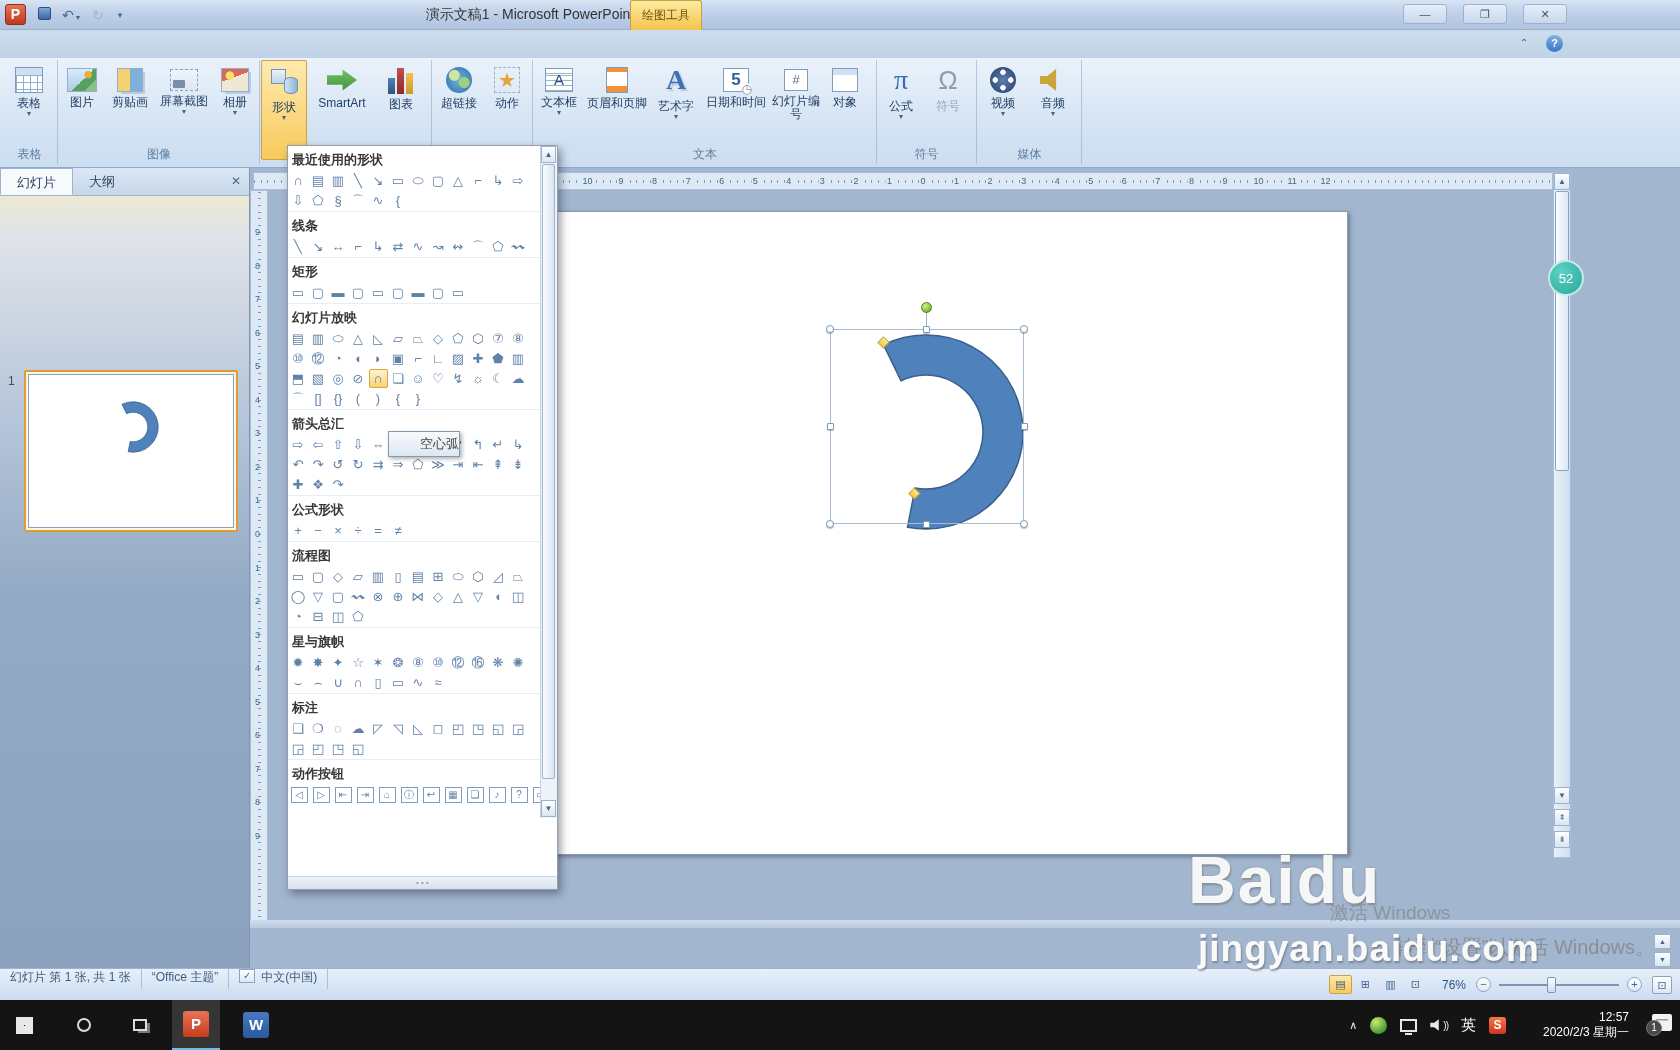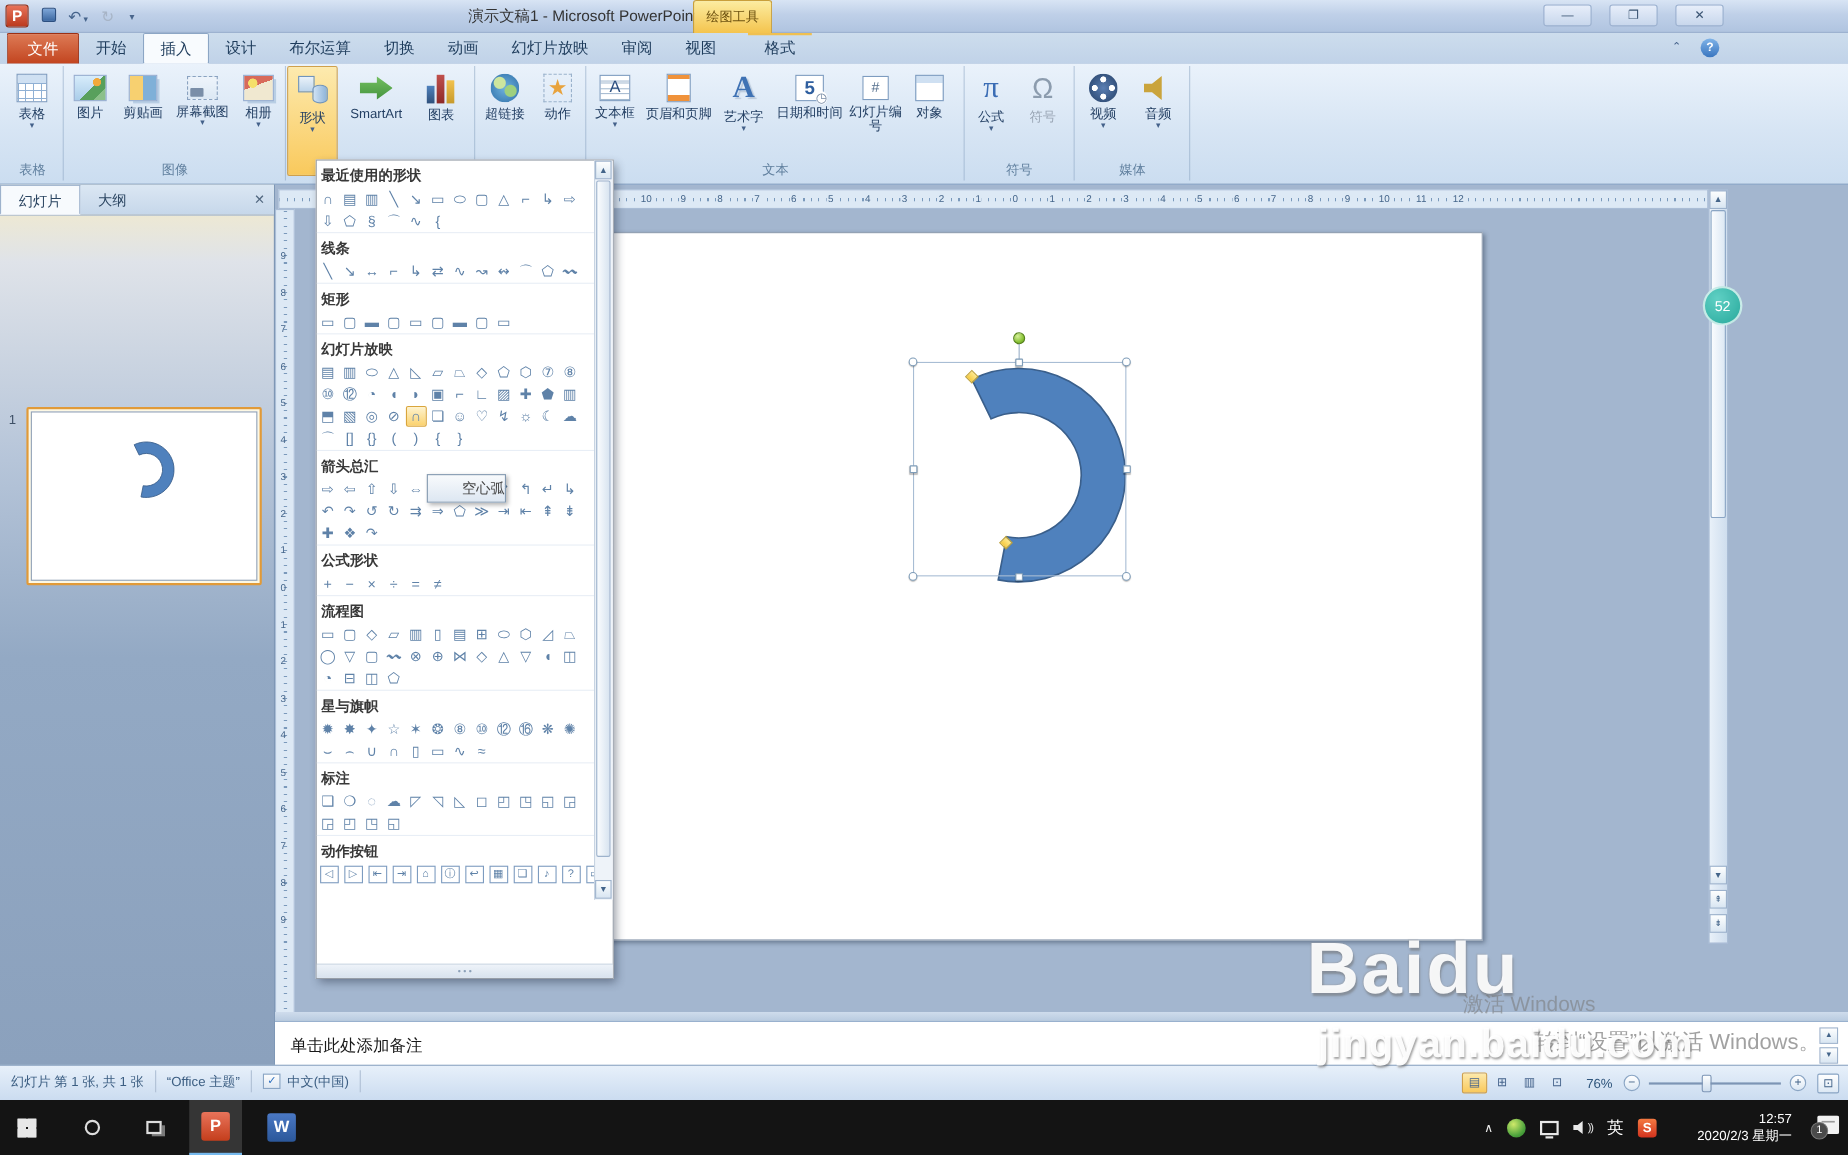--- a/index.html
+++ b/index.html
@@ -117,21 +117,21 @@
 
 #notes-splitter{left:250px;top:920px;width:1430px;height:8px;background:linear-gradient(#cfdcec,#b9cbe0)}
 #notes{left:250px;top:928px;width:1430px;height:40px;background:#fff;border-top:1px solid #8ea9c9}
 #notes-text{position:absolute;left:14px;top:12px;font-size:15px;color:#1a1a1a}
 #notes-sb-up{left:1654px;top:934px}
 #notes-sb-dn{left:1654px;top:952px}
 .mini-arrow{width:17px;height:15px;background:linear-gradient(#fdfefe,#d9e6f2);border:1px solid #9db2cc;font-size:7px;color:#44658a;text-align:center;line-height:14px}
 
 
 #statusbar{left:0;top:968px;width:1680px;height:32px;background:linear-gradient(#e7f0fa,#cbdcf0);border-top:1px solid #9db2cc;font-size:12px;color:#3c5e82}
-#sb-left{position:absolute;left:10px;top:0;height:28px;display:flex;align-items:center}
+#sb-left{position:absolute;left:10px;top:0;height:28px;display:flex;align-items:flex-start}
 .sdiv{width:1px;height:20px;background:#aebfd4;margin:0 10px}
 #spell-ic{width:16px;height:14px;background:linear-gradient(#fdfdfd,#dfe8f2);border:1px solid #8aa5c4;color:#2c6fc0;font-size:10px;text-align:center;line-height:12px;margin-right:6px}
 #sb-right{position:absolute;right:8px;top:0;height:31px;display:flex;align-items:center}
 .vbtn{width:23px;height:19px;border:1px solid transparent;text-align:center;line-height:17px;font-size:11px;color:#46648c;margin:0 1px}
 .vbtn.sel{background:linear-gradient(#fde9ab,#f9c95c);border-color:#cfa04c;border-radius:2px}
 #zoom-pct{margin:0 10px 0 14px;color:#2f557c}
 .zbtn{width:15px;height:15px;border:1px solid #8aa5c4;border-radius:50%;background:linear-gradient(#fff,#dce8f4);text-align:center;line-height:13px;font-size:11px;color:#44658a}
 #zoom-track{width:120px;height:2px;background:#7d95b5;margin:0 8px;position:relative}
 #zoom-thumb{position:absolute;left:48px;top:-7px;width:9px;height:16px;background:linear-gradient(#fdfefe,#cfdeee);border:1px solid #7d95b5;border-radius:2px}
 #fit-btn{width:20px;height:18px;border:1px solid #8aa5c4;border-radius:2px;background:linear-gradient(#fff,#dce8f4);margin-left:10px;text-align:center;line-height:16px;font-size:11px;color:#44658a}
@@ -183,33 +183,20 @@
     <div id="qat-redo" class="qat abs">↻</div>
     <div id="qat-more" class="qat abs">▾</div>
     <div id="title-text" class="abs">演示文稿1 - Microsoft PowerPoint</div>
     <div id="drawtools-hdr" class="abs">绘图工具</div>
     <div id="btn-min" class="wbtn abs">—</div>
     <div id="btn-max" class="wbtn abs">❐</div>
     <div id="btn-close" class="wbtn abs">✕</div>
   </div>
 
   <div id="tabrow" class="abs">
-    <div class="tabs">
-      <div class="tab file">文件</div>
-      <div class="tab">开始</div>
-      <div class="tab sel">插入</div>
-      <div class="tab">设计</div>
-      <div class="tab">布尔运算</div>
-      <div class="tab">切换</div>
-      <div class="tab">动画</div>
-      <div class="tab">幻灯片放映</div>
-      <div class="tab">审阅</div>
-      <div class="tab">视图</div>
-      <div class="tab ctx">格式</div>
-    </div>
     <div id="rib-min" class="abs">⌃</div>
     <div id="rib-help" class="abs">?</div>
   </div>
 
   <div id="ribbon" class="abs">
     <div class="rgroup" style="left:2px;width:56px">
       <div class="gbtns">
         <div class="rbtn" style="width:54px">
           <span class="bicon ic-table"></span>
           <span>表格</span><span class="dd">▾</span>
@@ -630,23 +617,20 @@
     <div id="menu-sb">
       <div class="sbtn" style="top:0">▲</div>
       <div id="menu-sb-thumb"></div>
       <div class="sbtn" style="top:654px">▼</div>
     </div>
     <div id="menu-grip">• • •</div>
   </div>
   <div id="shape-tooltip" class="abs">空心弧</div>
 
   <div id="notes-splitter" class="abs"></div>
-  <div id="notes" class="abs">
-    <div id="notes-text">单击此处添加备注</div>
-  </div>
   <div id="notes-sb-up" class="mini-arrow abs">▲</div>
   <div id="notes-sb-dn" class="mini-arrow abs">▼</div>
 
   <div id="statusbar" class="abs">
     <div id="sb-left">
       <span>幻灯片 第 1 张, 共 1 张</span>
       <span class="sdiv"></span>
       <span>“Office 主题”</span>
       <span class="sdiv"></span>
       <span id="spell-ic">✓</span>

